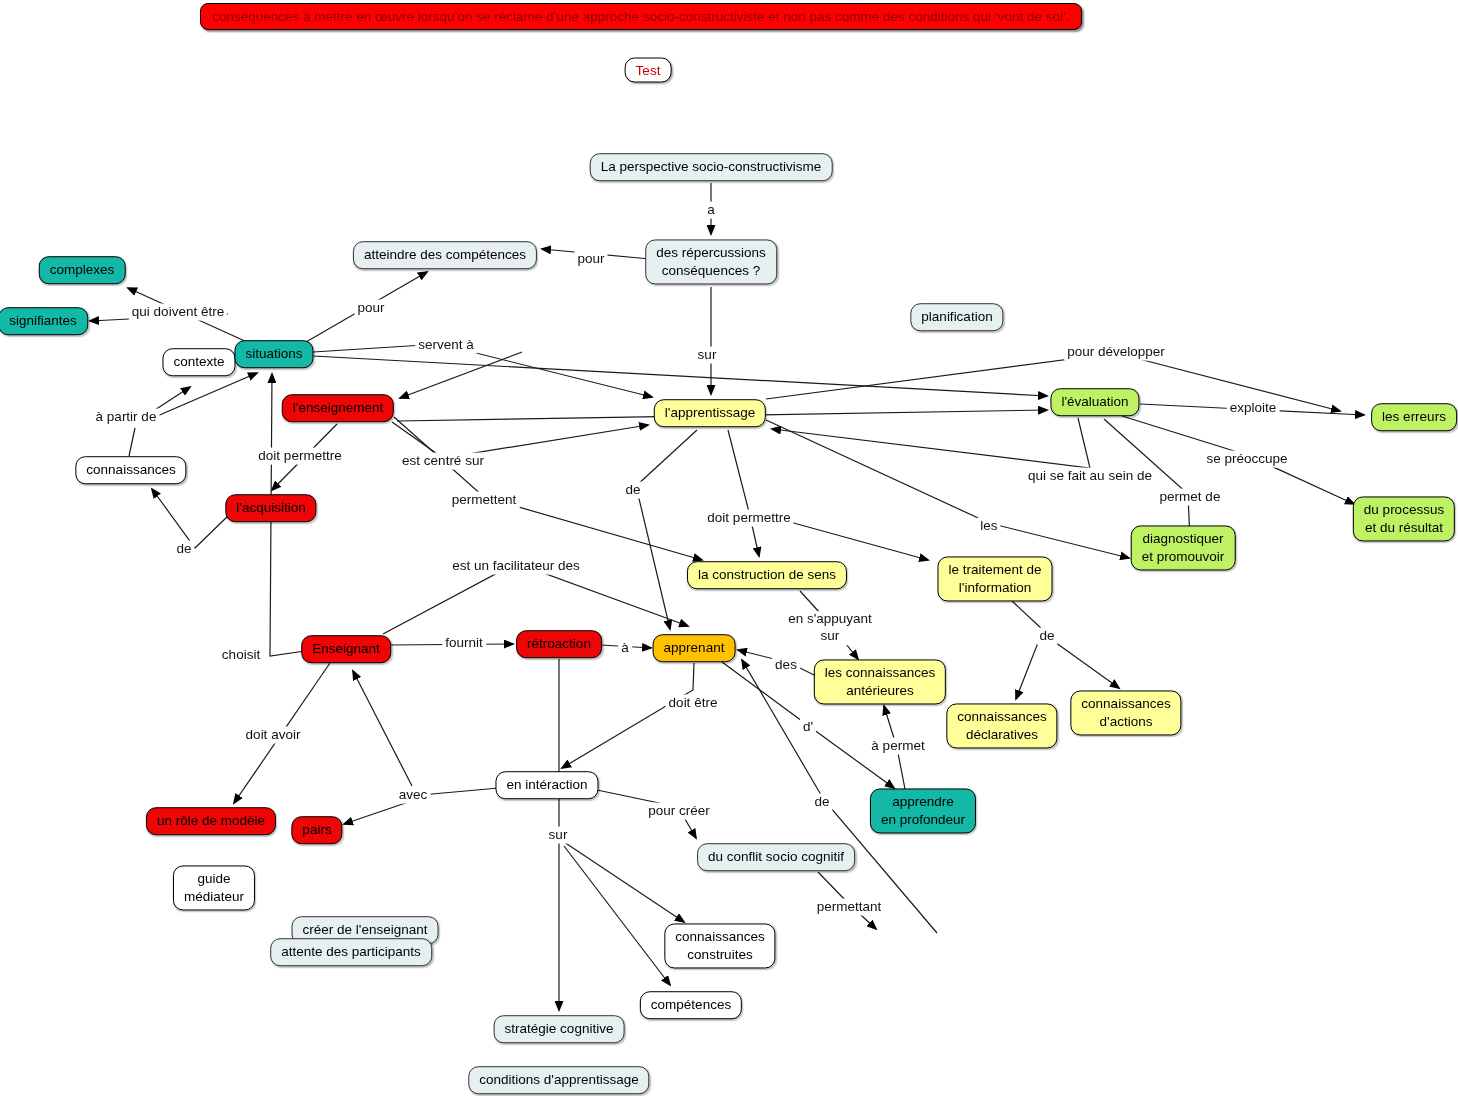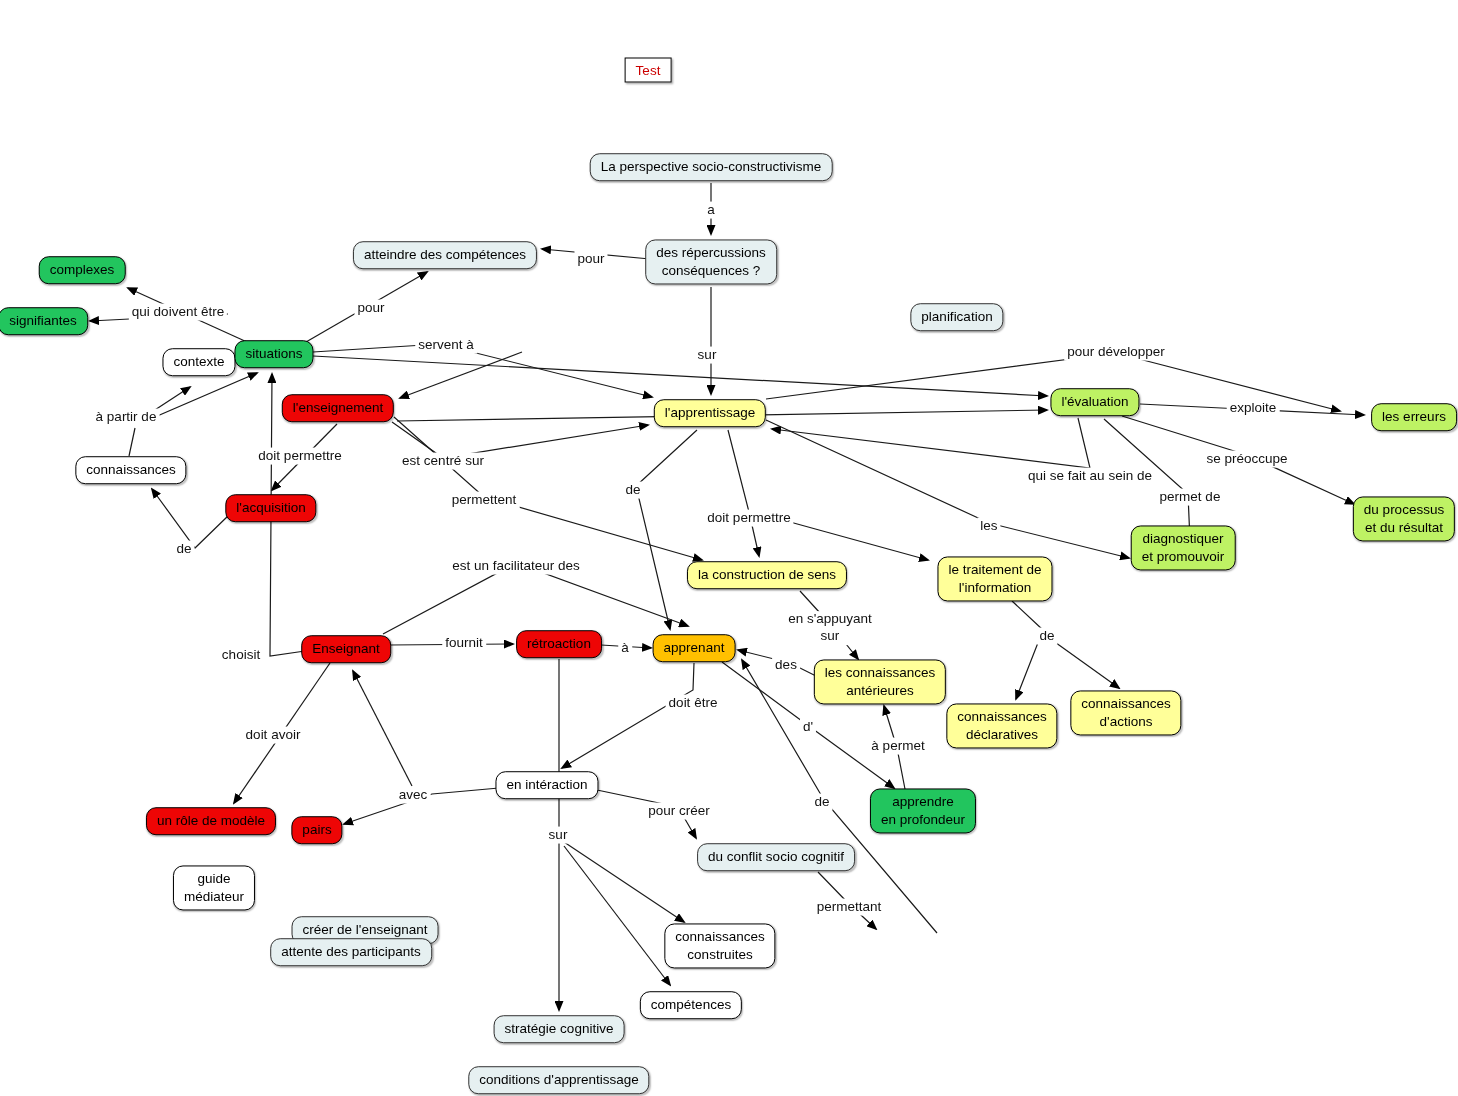--- a/index.html
+++ b/index.html
@@ -14,35 +14,35 @@
     white-space:pre;text-align:center;line-height:1.25;
   }
   .node{
     position:absolute;z-index:3;transform:translate(-50%,-50%);
     font-size:13.5px;color:#000;background:#ffffff;
     border:1.4px solid #000;border-radius:10px;padding:4px 10px;
     white-space:pre;text-align:center;line-height:1.3;
     box-shadow:1px 1px 1.5px rgba(0,0,0,0.25);
   }
   .gray{background:#e6f0f1;border-color:#333;}
-  .purple{background:#22c55e;}
+  .purple{background:#14b8a6;}
   .red{background:#ee0505;}
   .yellow{background:#ffff99;}
   .blue{background:#bef264;}
   .orange{background:#ffc000;border-width:1.8px;}
   .white{background:#ffffff;text-align:center;}
   #banner{
     position:absolute;z-index:3;left:200px;top:3px;width:860px;
     background:#ff0000;color:#8b0000;border:1.5px solid #000;border-radius:8px;
     padding:5px 10px;font-size:13.5px;text-align:center;white-space:nowrap;
     box-shadow:2px 2px 2px rgba(0,0,0,0.45);
   }
   #test-btn{
     position:absolute;z-index:3;left:648px;top:70px;transform:translate(-50%,-50%);
-    background:#ffffff;color:#cc0000;border:1.4px solid #000;border-radius:0;
+    background:#ffffff;color:#cc0000;border:1.4px solid #000;border-radius:10px;
     padding:4px 10px;font-size:13.5px;box-shadow:1.5px 1.5px 2px rgba(0,0,0,0.35);
   }
 </style>
 </head>
 <body>
 
 <div id="canvas">
 
   <svg id="edges" width="1458" height="1096" viewBox="0 0 1458 1096">
     <defs>
@@ -130,20 +130,21 @@
   <span class="elabel" style="left:693px;top:703px">doit être</span>
   <span class="elabel" style="left:808px;top:727px">d'</span>
   <span class="elabel" style="left:898px;top:746px">à permet</span>
   <span class="elabel" style="left:273px;top:735px">doit avoir</span>
   <span class="elabel" style="left:413px;top:795px">avec</span>
   <span class="elabel" style="left:558px;top:835px">sur</span>
   <span class="elabel" style="left:679px;top:811px">pour créer</span>
   <span class="elabel" style="left:822px;top:802px">de</span>
   <span class="elabel" style="left:849px;top:907px">permettant</span>
 
+  <div id="banner">conséquences à mettre en œuvre lorsqu’on se réclame d’une approche socio-constructiviste et non pas comme des conditions qui ‘vont de soi’.</div>
   <div id="test-btn">Test</div>
 
   <div class="node gray" style="left:711px;top:167px">La perspective socio-constructivisme</div>
   <div class="node gray" style="left:711px;top:262px">des répercussions
 conséquences ?</div>
   <div class="node gray" style="left:445px;top:255px">atteindre des compétences</div>
   <div class="node purple" style="left:82px;top:270px">complexes</div>
   <div class="node purple" style="left:43px;top:321px">signifiantes</div>
   <div class="node white" style="left:199px;top:362px">contexte</div>
   <div class="node purple" style="left:274px;top:354px">situations</div>

